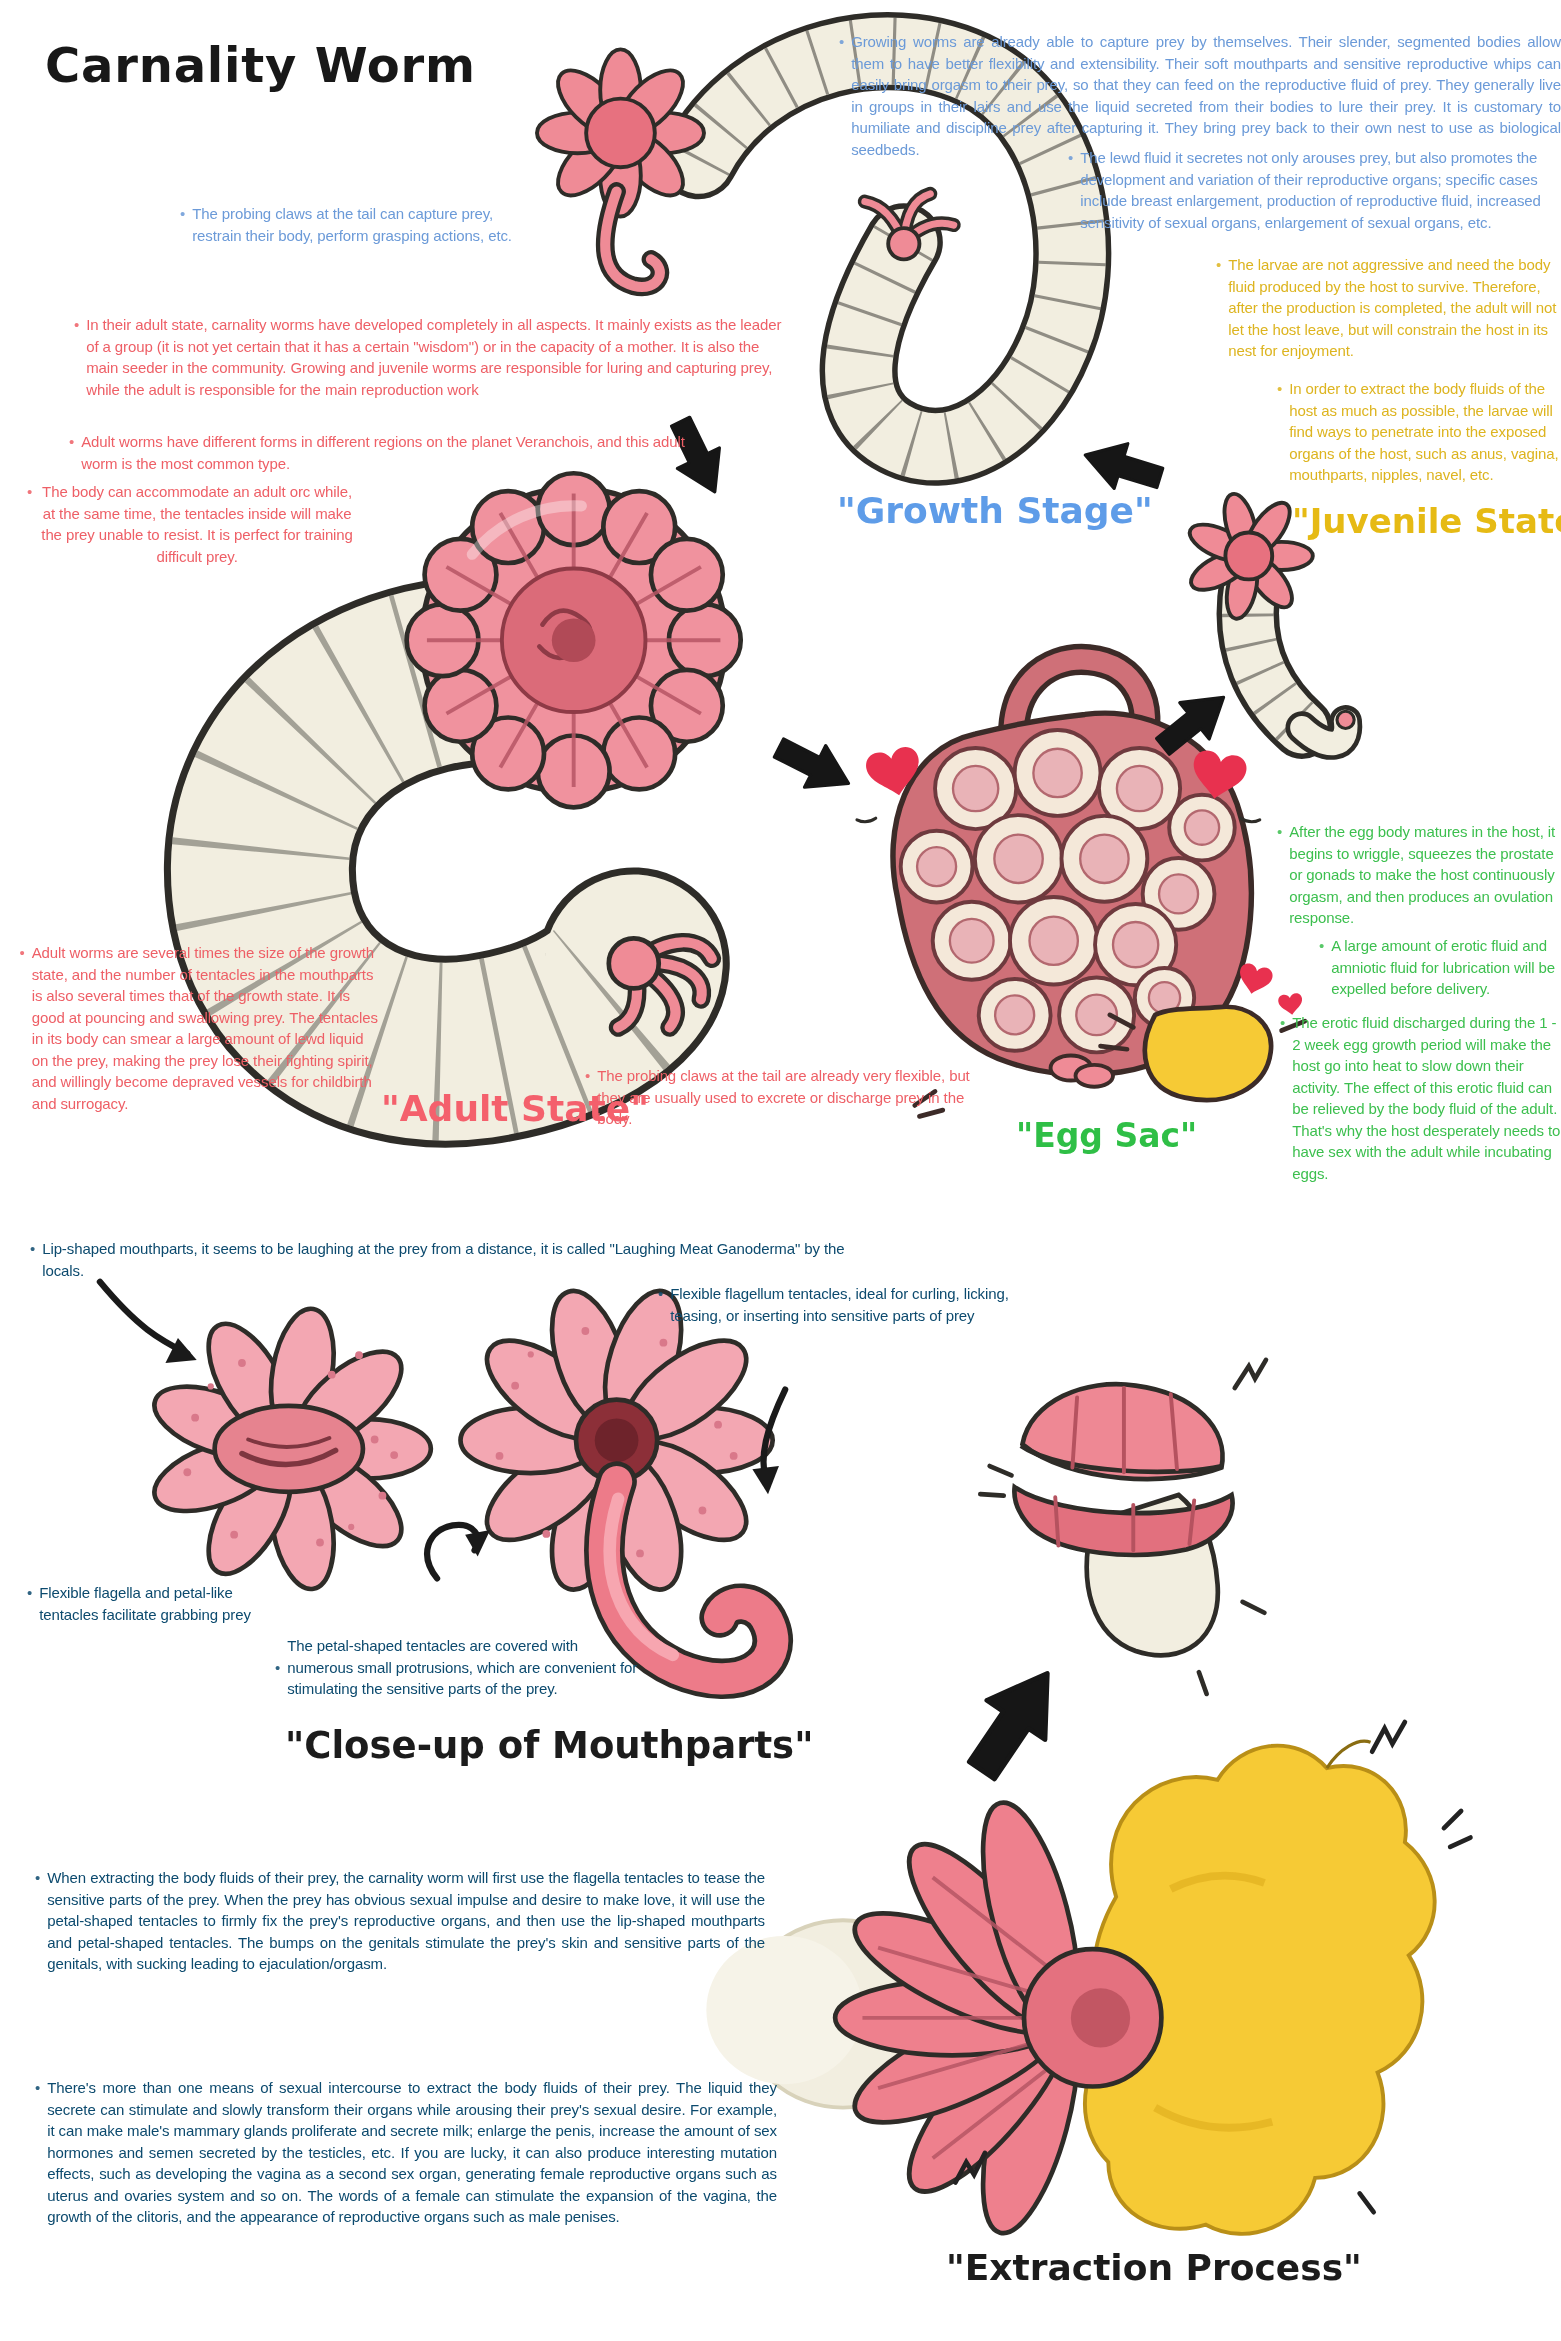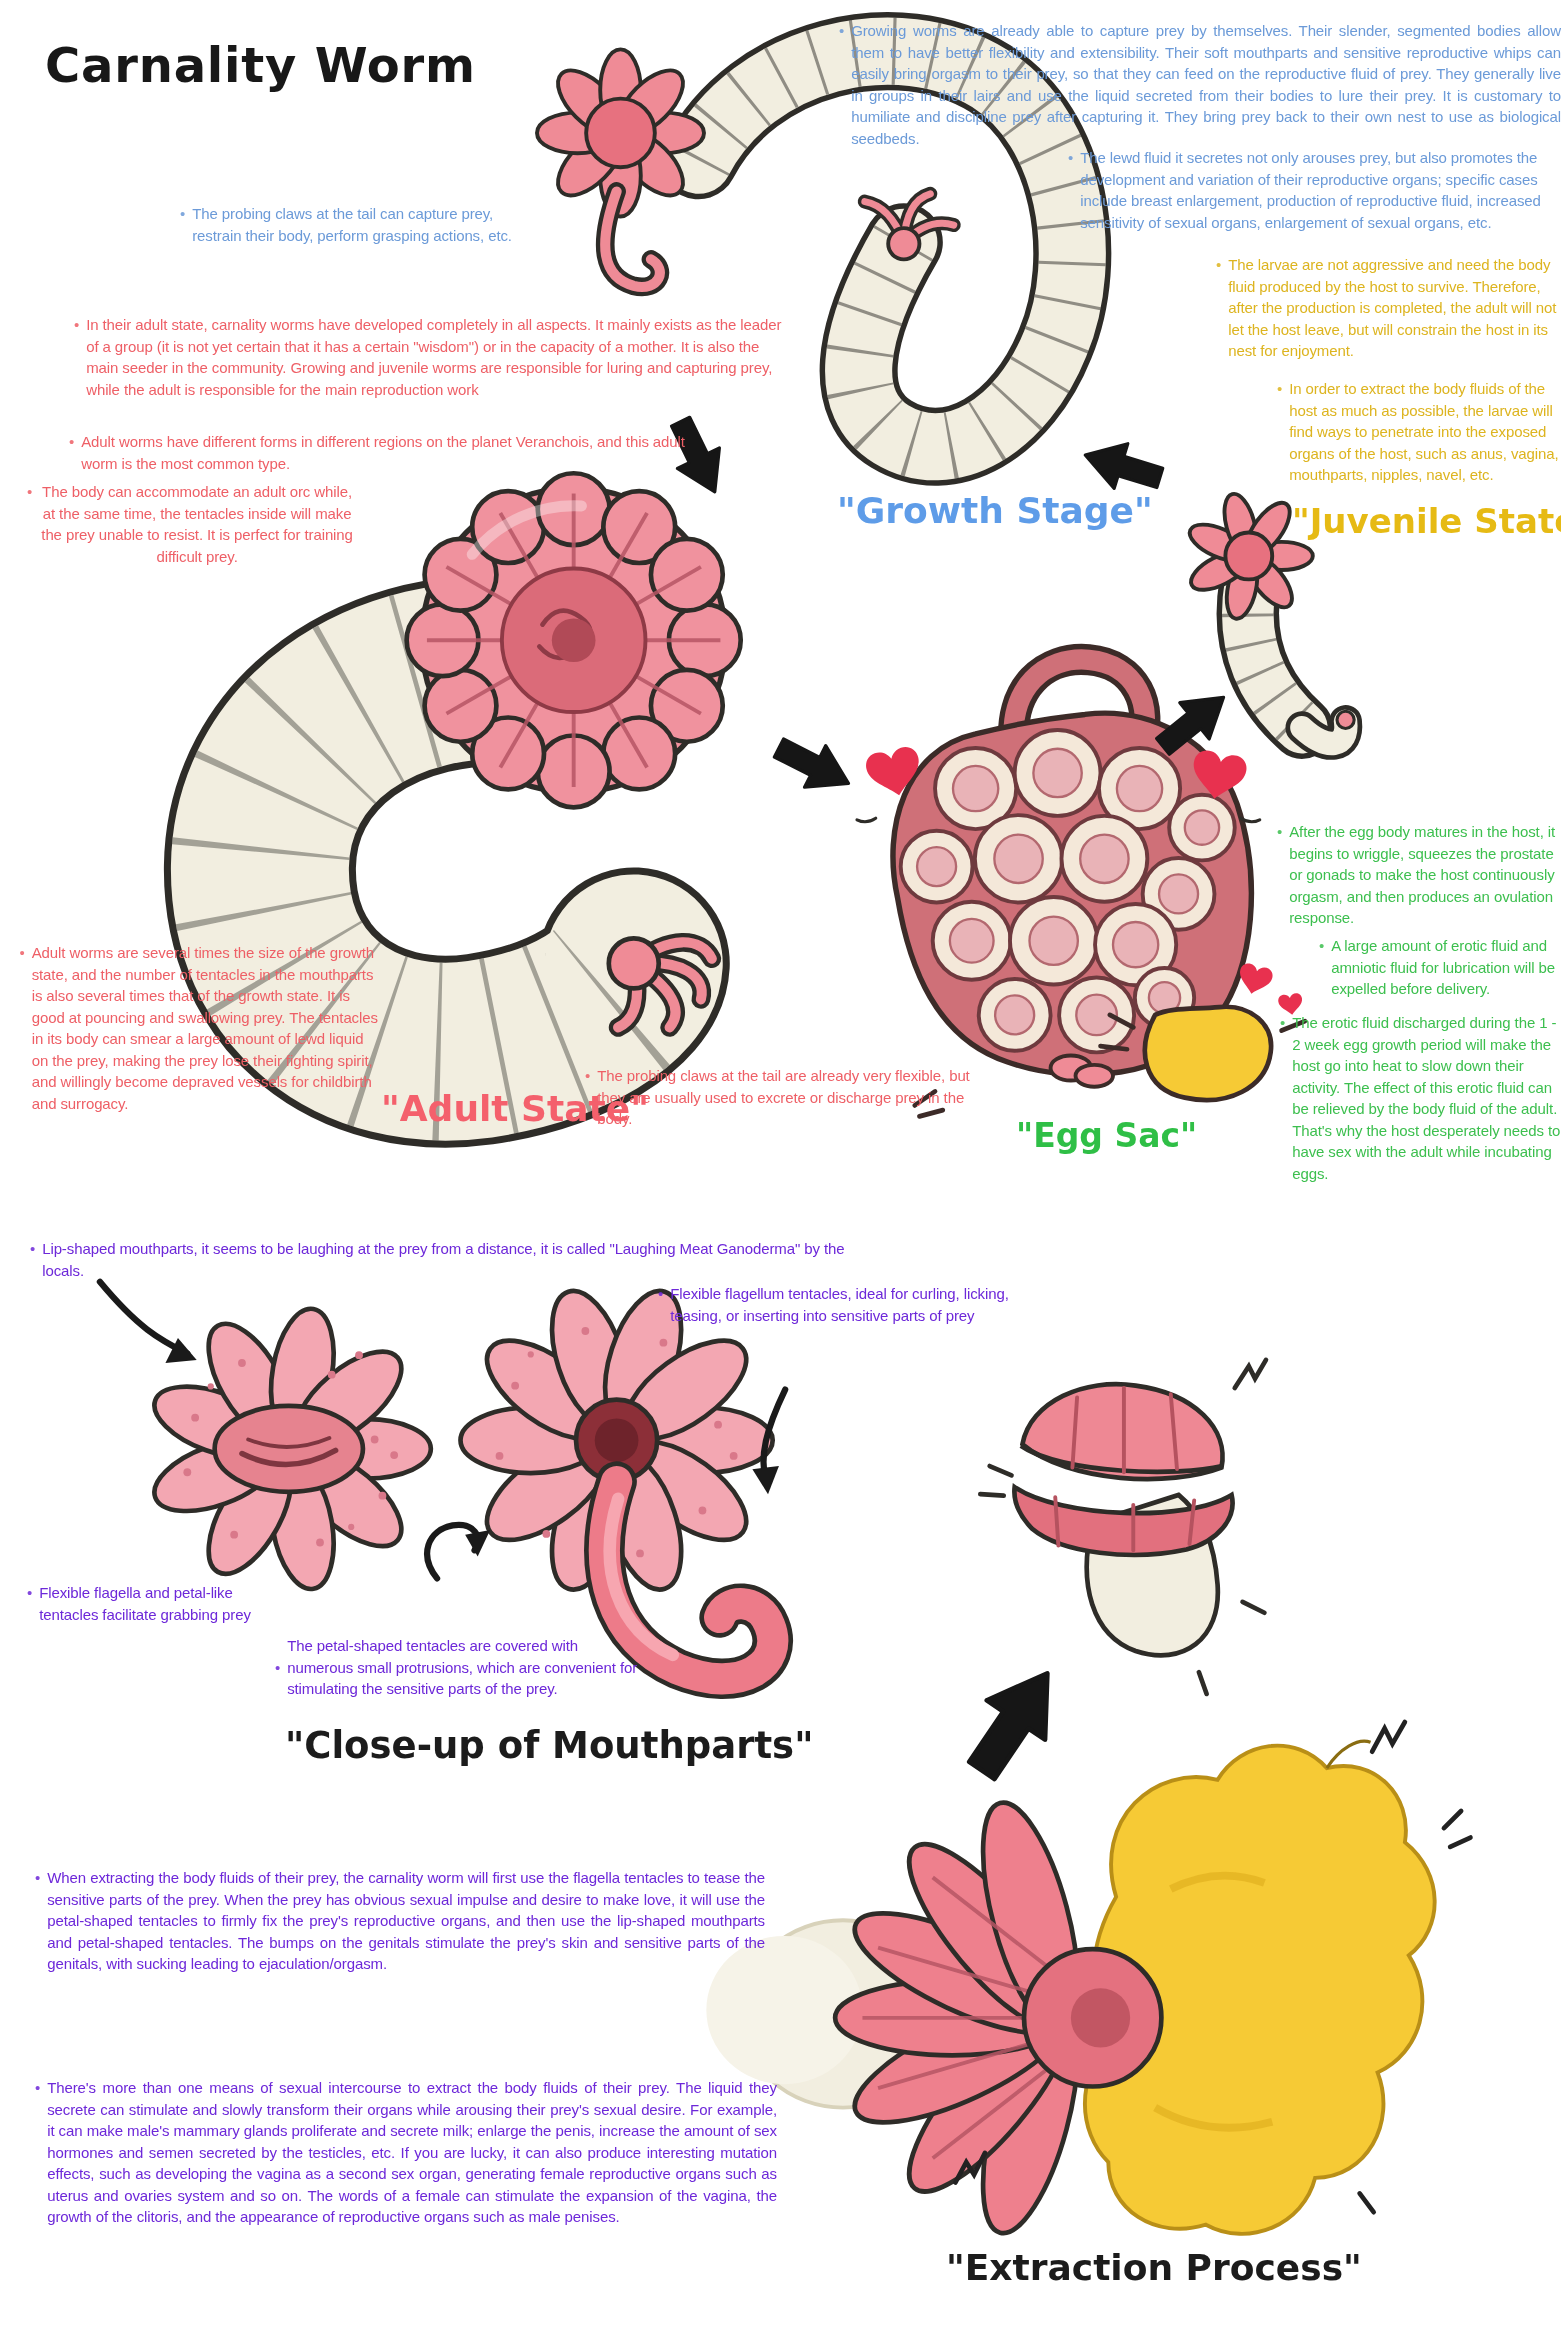--- a/index.html
+++ b/index.html
@@ -11,21 +11,21 @@
   .note{position:absolute;display:flex;gap:7px;font-size:15px;line-height:21.5px;
         letter-spacing:-0.1px;}
   .note::before{content:"\2022";flex:0 0 auto;font-size:15px;line-height:21.5px;opacity:.85;}
   .note .t{flex:1 1 auto;}
   .note.just .t{text-align:justify;}
   .note.center .t{text-align:left;}
   .c-blue{color:#6b9ad8;}
   .c-red{color:#ee5f66;}
   .c-yellow{color:#ddb41f;}
   .c-green{color:#3cbf4e;}
-  .c-black{color:#6d28d9;}
+  .c-black{color:#0c4a6e;}
   .stage-label{position:absolute;font-family:"DejaVu Sans",sans-serif;font-weight:800;
                white-space:nowrap;}
   .l-blue{color:#5e9ce8;}
   .l-yellow{color:#e6ba14;}
   .l-red{color:#f4606c;}
   .l-green{color:#2fbf46;}
   .l-black{color:#1c1c1c;}
 </style>
 </head>
 <body>
@@ -343,21 +343,21 @@
         <path d="M1850 2342 l22 -22"></path>
           <path d="M1858 2366 l26 -12"></path>
         <path d="M1262 2758 l-14 28 l-10 -16 l-14 26"></path>
         <path d="M1742 2810 l18 24"></path>
       </g>
     </g>
   </svg>
 
   <h1 class="title">Carnality Worm</h1>
 
-  <div class="note c-blue just" style="left:839px;top:20px;width:722px;justify-content:flex-end;">
+  <div class="note c-blue just" style="left:839px;top:31px;width:722px;justify-content:flex-end;">
     <span class="t">Growing worms are already able to capture prey by themselves. Their slender, segmented bodies allow them to have better flexibility and extensibility. Their soft mouthparts and sensitive reproductive whips can easily bring orgasm to their prey, so that they can feed on the reproductive fluid of prey. They generally live in groups in their lairs and use the liquid secreted from their bodies to lure their prey. It is customary to humiliate and discipline prey after capturing it. They bring prey back to their own nest to use as biological seedbeds.</span>
   </div>
   <div class="note c-blue" style="left:1068px;top:147px;width:493px;">
     <span class="t">The lewd fluid it secretes not only arouses prey, but also promotes the development and variation of their reproductive organs; specific cases include breast enlargement, production of reproductive fluid, increased sensitivity of sexual organs, enlargement of sexual organs, etc.</span>
   </div>
   <div class="note c-blue center" style="left:180px;top:203px;width:351px;">
     <span class="t">The probing claws at the tail can capture prey, restrain their body, perform grasping actions, etc.</span>
   </div>
   <div class="note c-red" style="left:74px;top:314px;width:714px;">
     <span class="t">In their adult state, carnality worms have developed completely in all aspects. It mainly exists as the leader of a group (it is not yet certain that it has a certain "wisdom") or in the capacity of a mother. It is also the main seeder in the community. Growing and juvenile worms are responsible for luring and capturing prey, while the adult is responsible for the main reproduction work</span>

